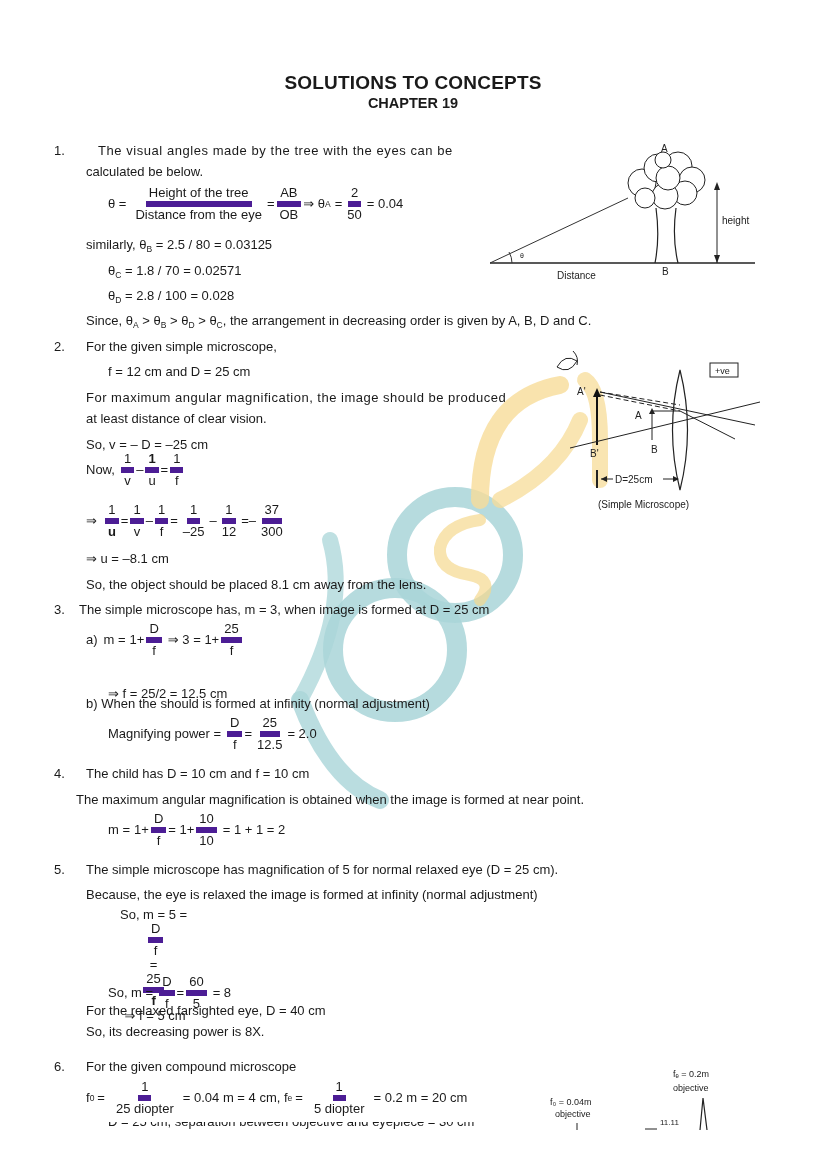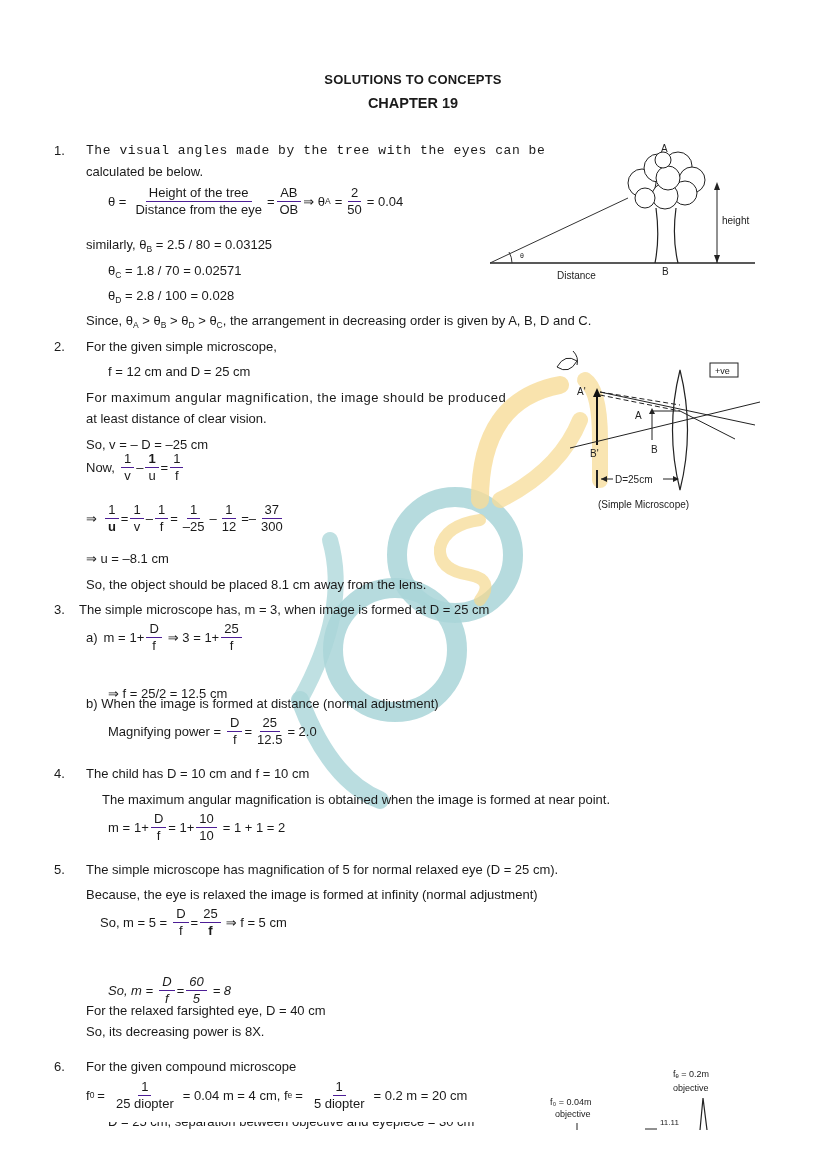--- a/index.html
+++ b/index.html
@@ -1,25 +1,25 @@
 <!DOCTYPE html>
 <html><head>
 <meta charset="utf-8">
 <style>
   html, body { margin: 0; padding: 0; background: #ffffff; }
   body { width: 826px; height: 1169px; position: relative; overflow: hidden;
          font-family: "Liberation Sans", sans-serif; color: #1a1a1a; font-size: 13px; }
   .abs { position: absolute; white-space: nowrap; }
   .title { left: 0; width: 826px; text-align: center; font-weight: bold; }
-  .t1 { top: 72px; font-size: 13px; letter-spacing: 0.2px; }
+  .t1 { top: 72px; font-size: 19px; letter-spacing: 0.2px; }
   .t2 { top: 95px; font-size: 14.5px; }
   .num { font-size: 13px; }
   .txt { font-size: 13px; }
   .frac { display: inline-flex; flex-direction: column; align-items: center; vertical-align: middle; margin: 0 2px; line-height: 1.05; }
-  .frac .n { padding: 0 3px 1px; border-bottom: 1px solid #4c1d95; }
+  .frac .n { padding: 0 3px 1px; border-bottom: 6px solid #4c1d95; }
   .frac .d { padding: 1px 3px 0; }
   .eq { display: flex; align-items: center; white-space: nowrap; font-size: 13px; }
   .sub { font-size: 8.5px; vertical-align: -3px; }
   svg text { font-family: "Liberation Sans", sans-serif; }
   .watermark { position: absolute; left: 0; top: 0; pointer-events: none; }
 </style>
 </head>
 <body>
 
 <svg class="watermark" width="826" height="1169" viewBox="0 0 826 1169">
@@ -35,21 +35,21 @@
     <path d="M 480 500 Q 480 400 560 385" stroke="#f7dc98" stroke-width="18" opacity="0.8"></path>
     <path d="M 500 500 Q 560 470 580 420" stroke="#f7dc98" stroke-width="16" opacity="0.75"></path>
     <path d="M 585 380 Q 600 390 600 440 L 600 480" stroke="#f7dc98" stroke-width="16" opacity="0.75"></path>
   </g>
 </svg>
 
 <div class="abs title t1">SOLUTIONS TO CONCEPTS</div>
 <div class="abs title t2">CHAPTER 19</div>
 
 <div class="abs num" style="left:54px; top:143px;">1.</div>
-<div class="abs txt" style="left:86px; top:143px; letter-spacing:0.55px;font-family:Liberation Mono, monospace;">The visual angles made by the tree with the eyes can be</div>
+<div class="abs txt" style="left:98px; top:143px; letter-spacing:0.55px;">The visual angles made by the tree with the eyes can be</div>
 <div class="abs txt" style="left:86px; top:164px;">calculated be below.</div>
 
 <div class="abs eq" style="left:108px; top:186px;">
   <span>θ =</span>
   <span class="frac" style="margin-left:6px;">
     <span class="n">Height of the tree</span>
     <span class="d">Distance from the eye</span>
   </span>
   <span>=</span>
   <span class="frac">
@@ -217,72 +217,72 @@
       <span class="d">f</span>
     </span>
   <span style="margin-left:4px;">⇒ 3 = 1+</span>
   <span class="frac">
       <span class="n">25</span>
       <span class="d">f</span>
     </span>
 </div>
 <div class="abs txt" style="left:108px; top:686px;">⇒ f = 25/2 = 12.5 cm</div>
 <div class="abs txt" style="left:86px; top:696px;">
-  <span>b)</span>&nbsp;<span>When the image is formed at distance (normal adjustment)</span>
+  <span>b)</span>&nbsp;<span>When the should is formed at infinity (normal adjustment)</span>
 </div>
 <div class="abs eq" style="left:108px; top:716px;">
   <span>Magnifying power =</span>
   <span class="frac" style="margin-left:6px;">
       <span class="n">D</span>
       <span class="d">f</span>
     </span>
   <span>=</span>
   <span class="frac">
       <span class="n">25</span>
       <span class="d">12.5</span>
     </span>
   <span>= 2.0</span>
 </div>
 
 <div class="abs num" style="left:54px; top:766px;">4.</div>
 <div class="abs txt" style="left:86px; top:766px;">The child has D = 10 cm and f = 10 cm</div>
-<div class="abs txt" style="left:102px; top:792px;">The maximum angular magnification is obtained when the image is formed at near point.</div>
+<div class="abs txt" style="left:76px; top:792px;">The maximum angular magnification is obtained when the image is formed at near point.</div>
 <div class="abs eq" style="left:108px; top:812px;">
   <span>m =</span>
   <span style="margin-left:4px;">1+</span>
   <span class="frac">
       <span class="n">D</span>
       <span class="d">f</span>
     </span>
   <span>= 1+</span>
   <span class="frac">
       <span class="n">10</span>
       <span class="d">10</span>
     </span>
   <span style="margin-left:4px;">= 1 + 1 = 2</span>
 </div>
 
 <div class="abs num" style="left:54px; top:862px;">5.</div>
 <div class="abs txt" style="left:86px; top:862px;">The simple microscope has magnification of 5 for normal relaxed eye (D = 25 cm).</div>
 <div class="abs txt" style="left:86px; top:887px;">Because, the eye is relaxed the image is formed at infinity (normal adjustment)</div>
-<div class="abs eq" style="left:100px; top:907px;">
+<div class="abs eq" style="left:120px; top:907px;flex-direction:column;">
   <span>So, m = 5 =</span>
   <span class="frac" style="margin-left:6px;">
       <span class="n">D</span>
       <span class="d">f</span>
     </span>
   <span>=</span>
   <span class="frac">
       <span class="n">25</span>
       <span class="d" style="font-weight:bold;">f</span>
     </span>
   <span style="margin-left:3px;">⇒ f = 5 cm</span>
 </div>
 <div class="abs txt" style="left:86px; top:955px;margin-top:48px;">For the relaxed farsighted eye, D = 40 cm</div>
-<div class="abs eq" style="left:108px; top:975px;font-style:italic;">
+<div class="abs eq" style="left:108px; top:975px;">
   <span>So, m =</span>
   <span class="frac" style="margin-left:6px;">
       <span class="n">D</span>
       <span class="d">f</span>
     </span>
   <span>=</span>
   <span class="frac">
       <span class="n">60</span>
       <span class="d">5</span>
     </span>

